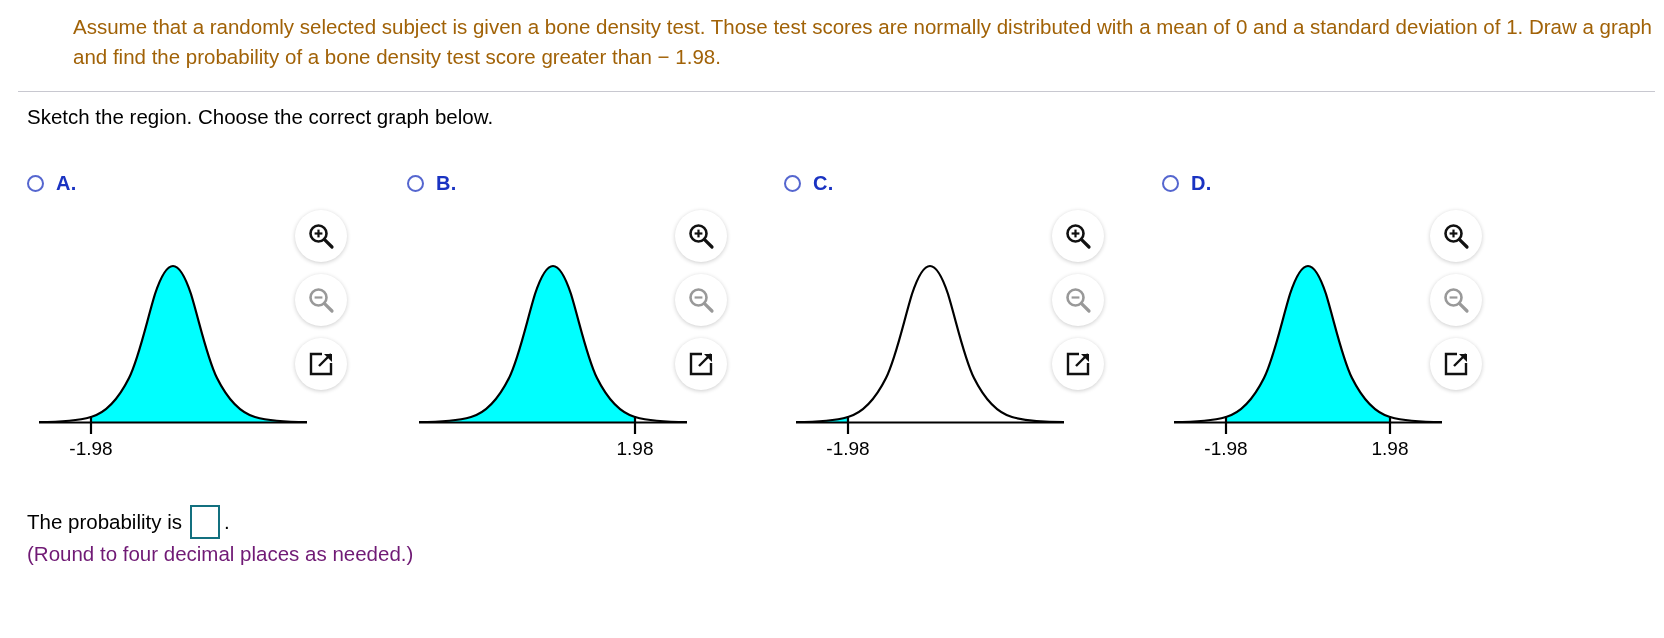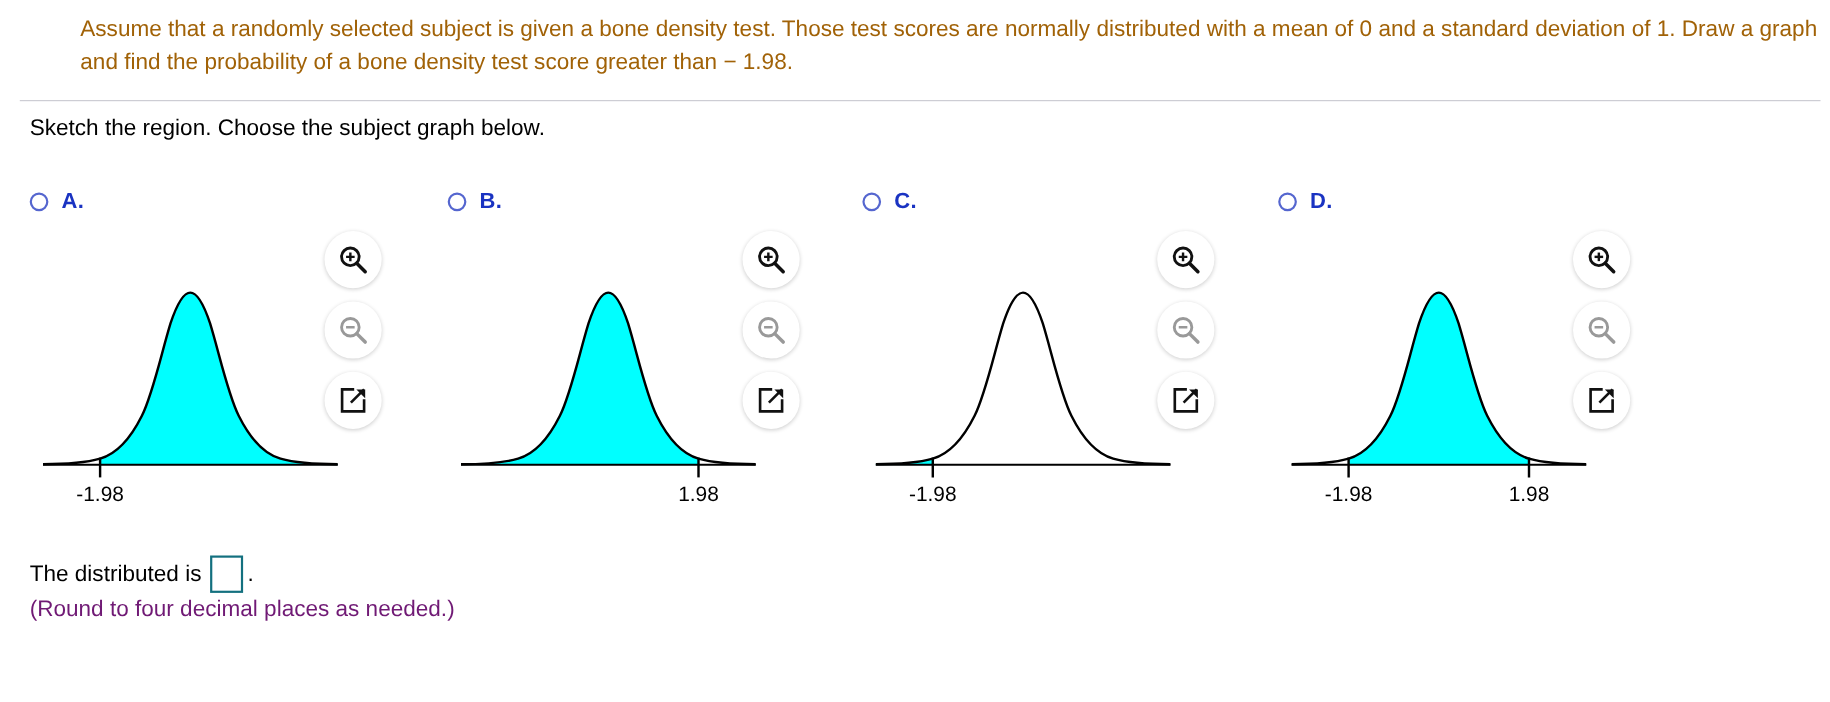--- a/index.html
+++ b/index.html
@@ -148,21 +148,21 @@
 </style>
 </head>
 <body>
 
 <div class="page">
 
   <div class="problem-statement">Assume that a randomly selected subject is given a bone density test. Those test scores are normally distributed with a mean of 0 and a standard deviation of 1. Draw a graph and find the probability of a bone density test score greater than − 1.98.</div>
 
   <div class="divider"></div>
 
-  <div class="instruction">Sketch the region. Choose the subject graph below.</div>
+  <div class="instruction">Sketch the region. Choose the correct graph below.</div>
 
   <div class="option opt-a">
     <div class="option-head">
       <span class="radio"></span>
       <span class="option-letter">A.</span>
     </div>
     <div class="graph-wrap">
       <svg class="graph-svg" width="300" height="250" viewBox="0 0 300 250">
         <path d="M 14,212 C 40,212 58,210 72,200 C 86,190 96,150 106,100 C 112,70 118,52 124,48 C 130,52 136,70 142,100 C 152,150 162,190 176,200 C 190,210 208,212 234,212 Z" fill="none" stroke="none"></path>
 
@@ -327,20 +327,20 @@
         <svg width="30" height="30" viewBox="0 0 30 30">
             <path d="M 16,5 L 5,5 L 5,25 L 25,25 L 25,14" fill="none" stroke="#111" stroke-width="2.4"></path>
             <line x1="13" y1="17" x2="25" y2="5" stroke="#111" stroke-width="2.4"></line>
             <path d="M 18,5 L 26,5 L 26,13 Z" fill="#111"></path>
           </svg>
       </div>
     </div>
   </div>
 
   <div class="answer-line">
-    <span>The distributed is</span>
+    <span>The probability is</span>
     <span class="answer-box"></span>
     <span>.</span>
   </div>
 
   <div class="answer-note">(Round to four decimal places as needed.)</div>
 
 </div>
 
 </body></html>

